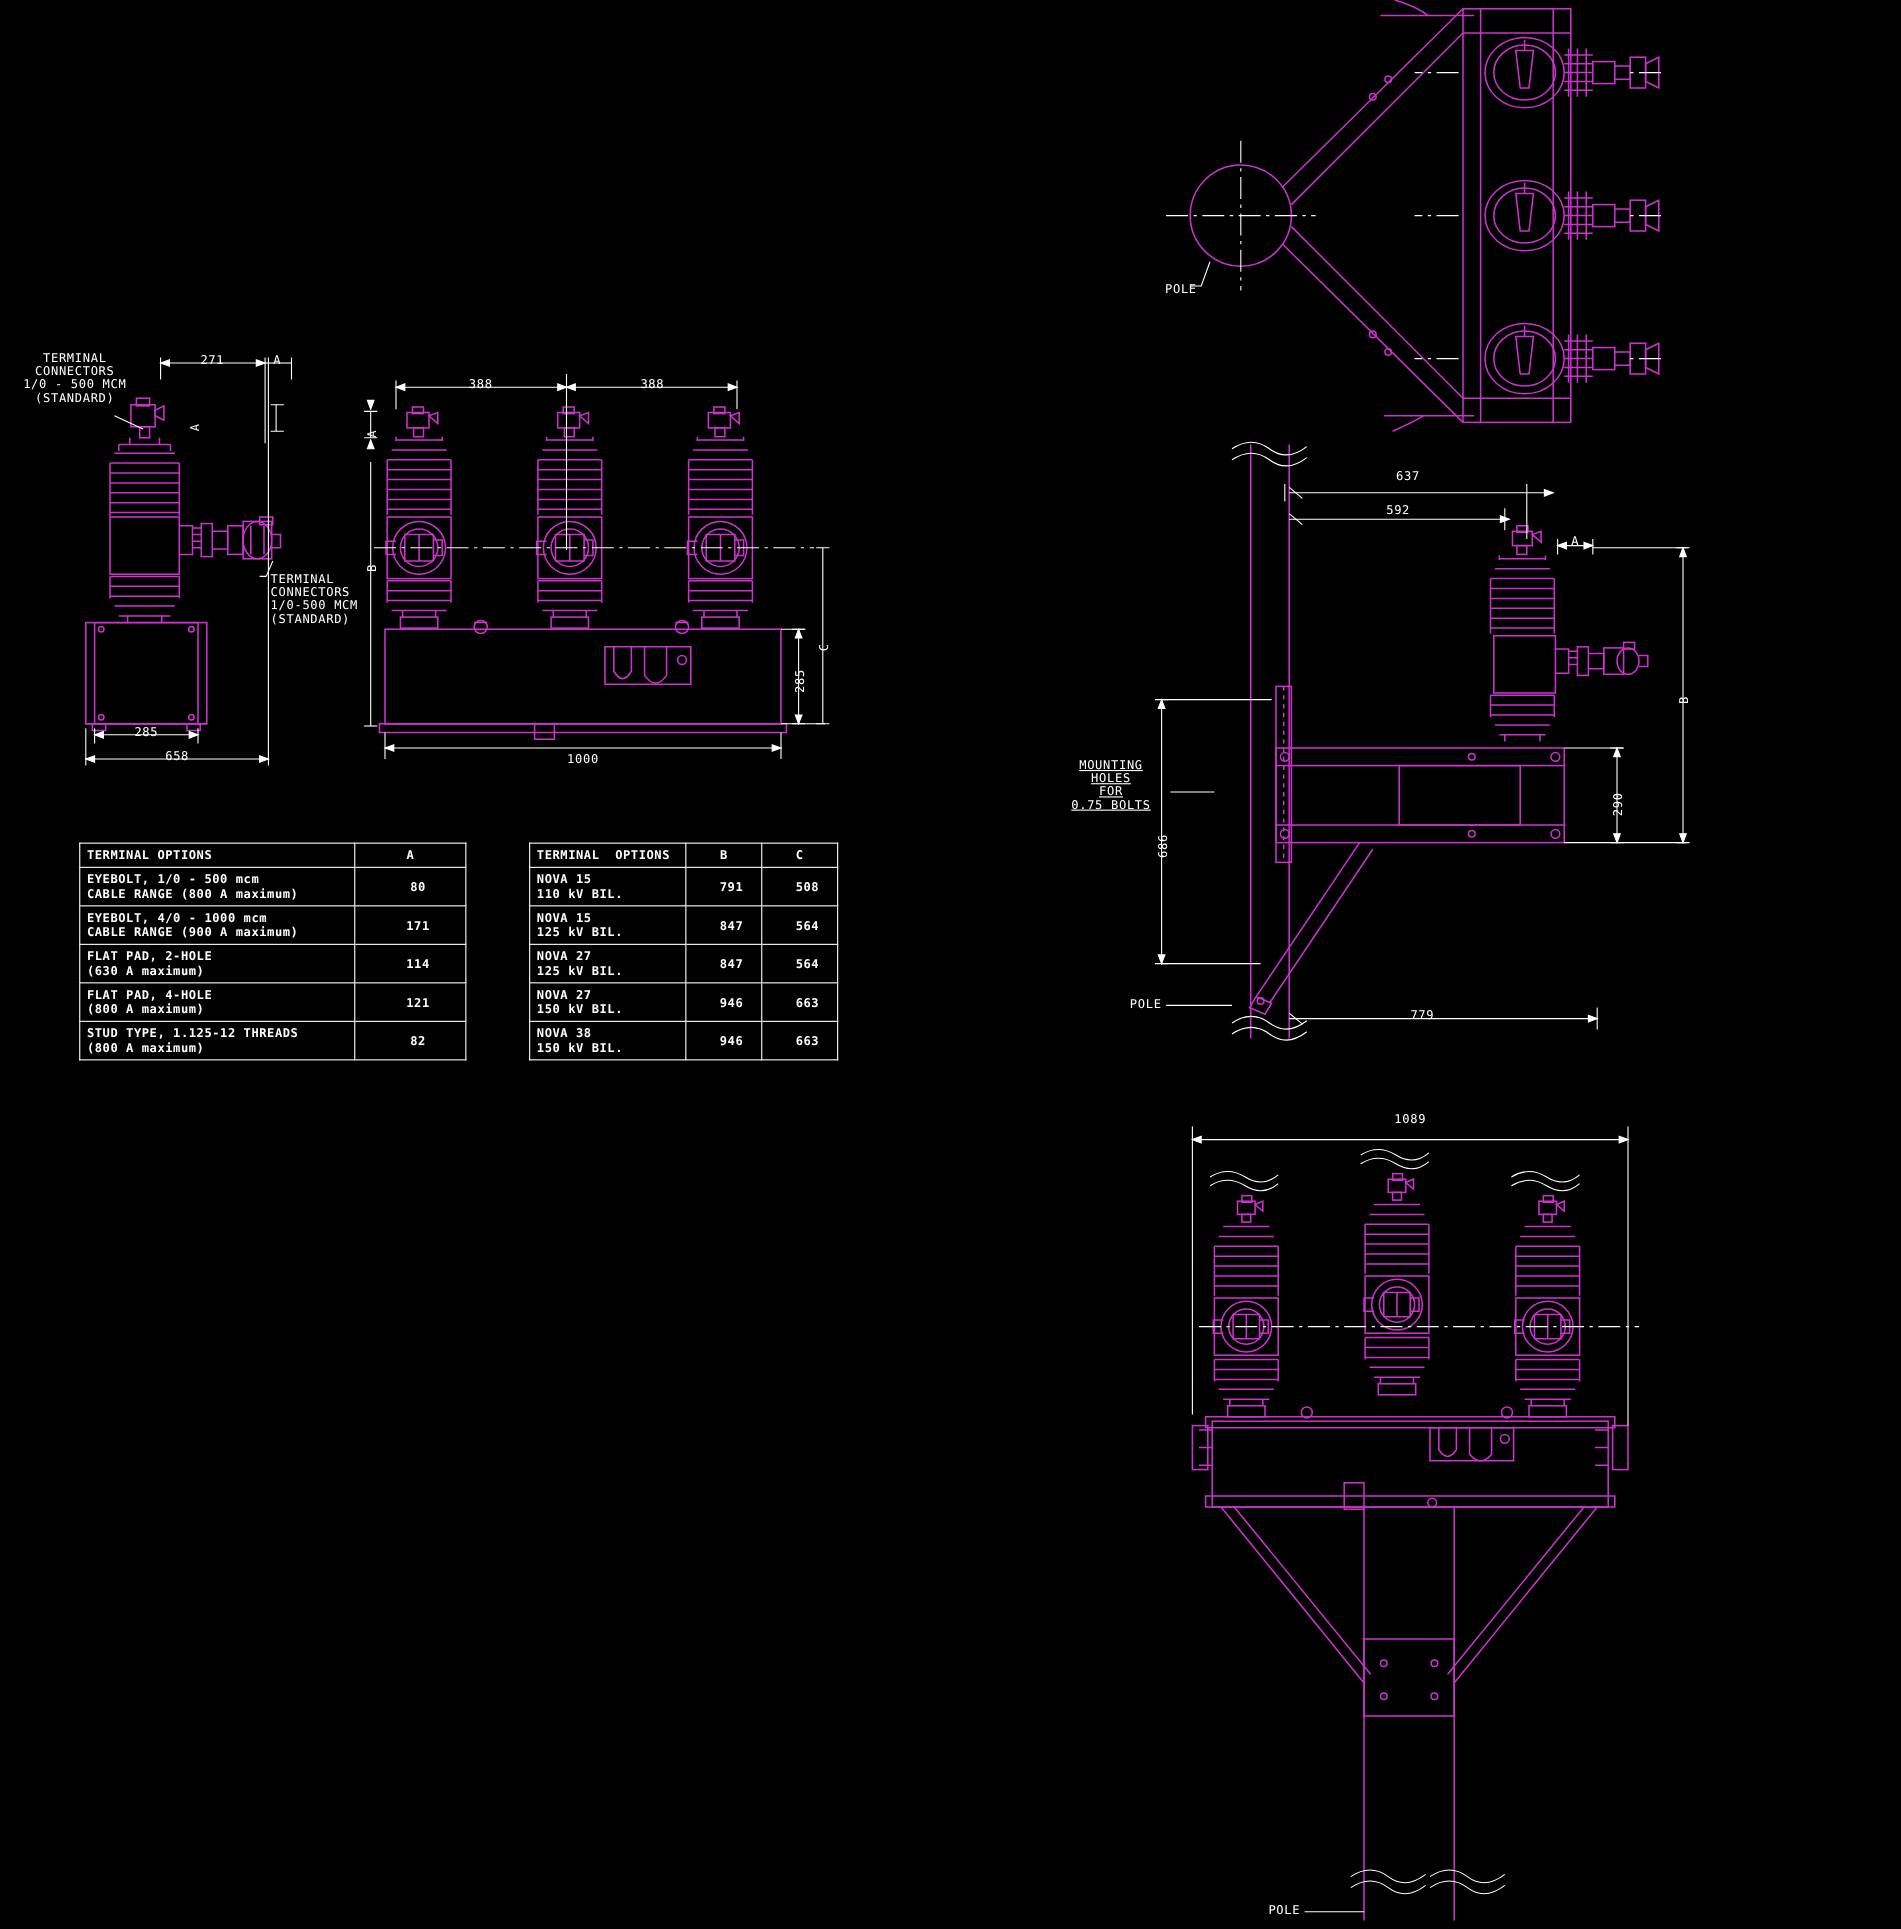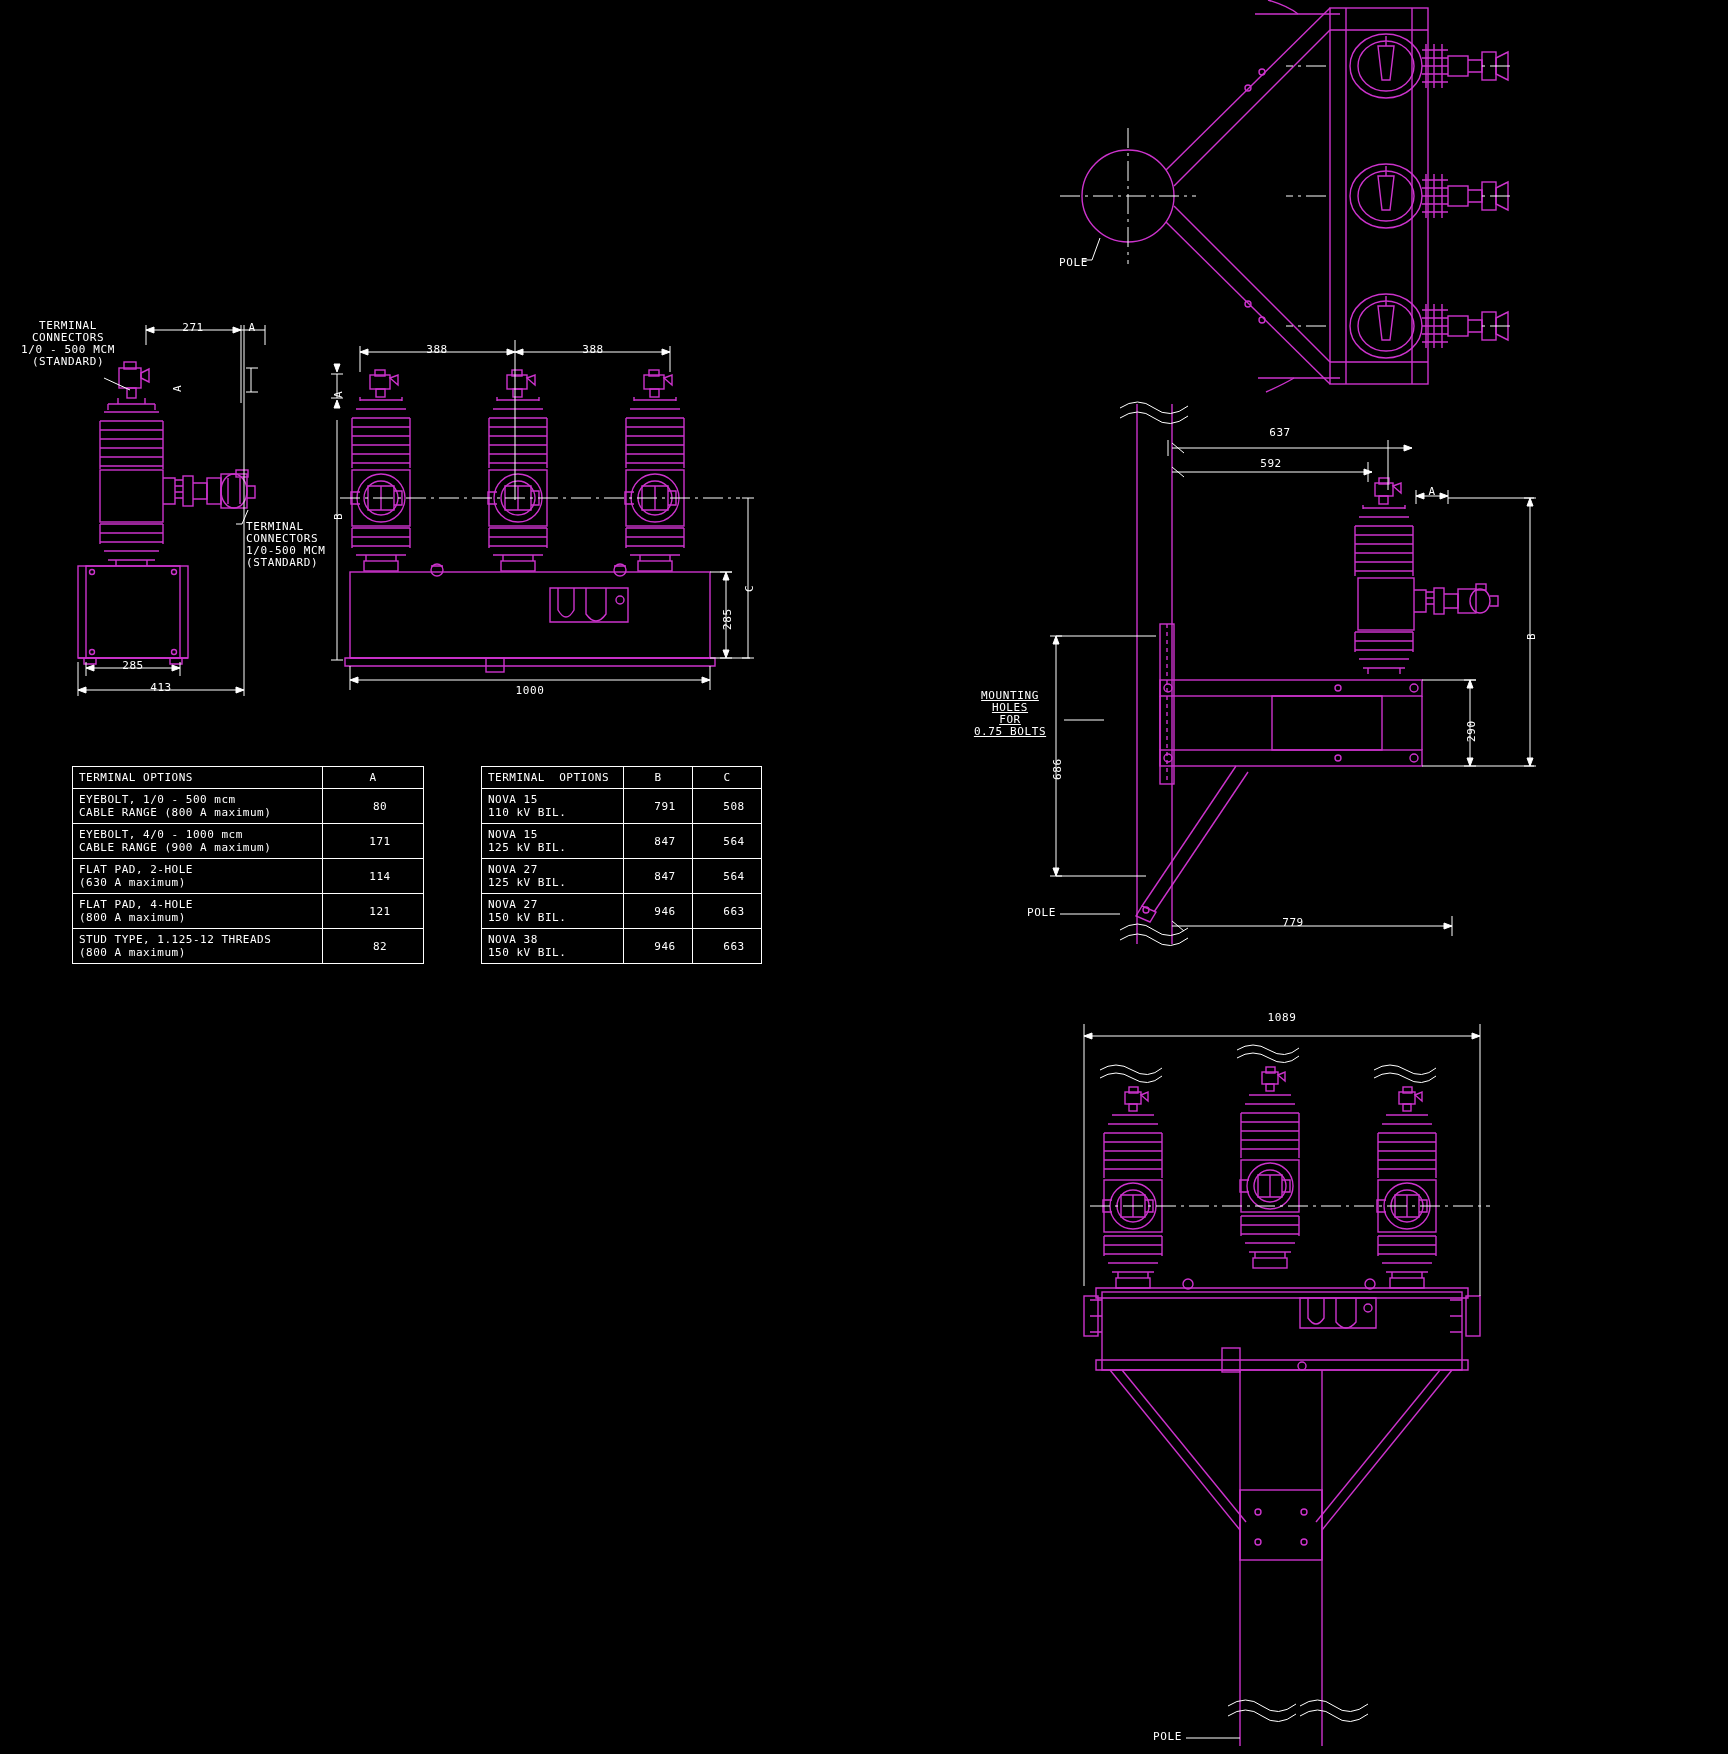--- a/index.html
+++ b/index.html
@@ -6,21 +6,21 @@
   body{width:1728px;height:1754px;position:relative;overflow:hidden;
        font-family:"DejaVu Sans Mono","Liberation Mono",monospace;}
   .cad{position:absolute;left:0;top:0;width:1728px;height:1754px;}
   .txt{position:absolute;color:#ffffff;font-family:"DejaVu Sans Mono","Liberation Mono",monospace;
        font-size:11px;letter-spacing:.6px;white-space:pre;line-height:12px;}
   .txt.c{text-align:center;transform:translateX(-50%);}
   .txt.r{text-align:right;transform:translateX(-100%);}
   .txt.vert{transform:rotate(-90deg);transform-origin:left top;}
   .tbl{position:absolute;border:1px solid #fff;border-collapse:collapse;}
   .tbl td{border:1px solid #fff;color:#fff;font-family:"DejaVu Sans Mono","Liberation Mono",monospace;
-          font-size:11px;letter-spacing:.5px;padding:4px 6px;vertical-align:middle;line-height:13px;white-space:pre;}
+          font-size:11px;letter-spacing:.5px;padding:4px 6px;vertical-align:middle;line-height:13px;white-space:pre;font-weight:bold;}
   .tbl td.num{text-align:center;padding-left:20px;}
   .tbl td.hdr{text-align:left;}
   .tbl td.hdrc{text-align:center;}
 </style>
 </head>
 <body>
 
 <svg class="cad" viewBox="0 0 1728 1754">
   <defs>
     <g id="bushing-side">
@@ -514,21 +514,21 @@
 
 <div class="txt" style="left:246px;top:521px;">TERMINAL
 CONNECTORS
 1/0-500 MCM
 (STANDARD)</div>
 
 <div class="txt c" style="left:193px;top:322px;">271</div>
 <div class="txt c" style="left:252px;top:322px;">A</div>
 <div class="txt vert" style="left:172px;top:392px;">A</div>
 <div class="txt c" style="left:133px;top:660px;">285</div>
-<div class="txt c" style="left:161px;top:682px;">413</div>
+<div class="txt c" style="left:161px;top:682px;">658</div>
 
 <div class="txt c" style="left:437px;top:344px;">388</div>
 <div class="txt c" style="left:593px;top:344px;">388</div>
 <div class="txt vert" style="left:333px;top:398px;">A</div>
 <div class="txt vert" style="left:333px;top:520px;">B</div>
 <div class="txt vert" style="left:744px;top:592px;">C</div>
 <div class="txt vert" style="left:722px;top:630px;">285</div>
 <div class="txt c" style="left:530px;top:685px;">1000</div>
 
 <div class="txt r" style="left:1088px;top:257px;">POLE</div>

